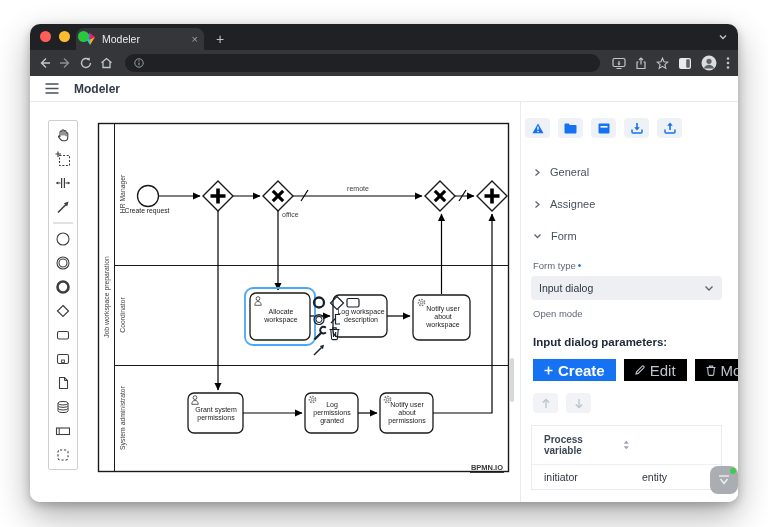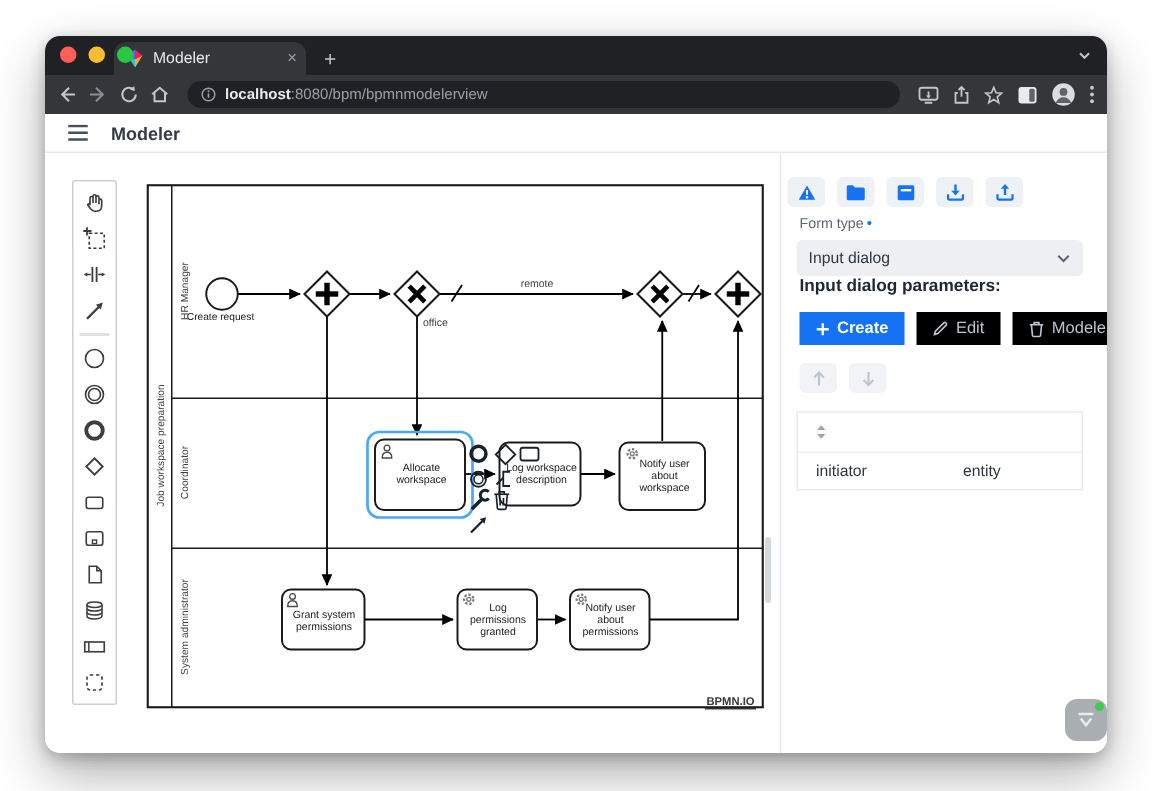--- a/index.html
+++ b/index.html
@@ -47,23 +47,23 @@
   .ptoolbar { display:flex; gap:8px; margin-left:4px; }
   .ptool-btn { width:25px; height:20px; border-radius:4px; background:#eef1f5; display:flex; align-items:center; justify-content:center; border:none; cursor:pointer; }
   .sections { margin:26px 0 0 12px; }
   .section { display:flex; align-items:center; gap:9px; height:16px; margin-bottom:16px; cursor:pointer; }
   .section-label { font-size:11px; color:#45505f; }
   .field-label { margin:8px 0 0 12px; font-size:9.5px; color:#5d6775; }
   .req-dot { color:#1573f3; font-size:10px; margin-left:2px; }
   .select { margin:5px 16px 0 10px; height:21px; background:#edeff2; border-radius:4px; display:flex; align-items:center;
             justify-content:space-between; padding:12px 8px; cursor:pointer; }
   .select-value { font-size:10.5px; color:#2f3744; }
-  .params-title { margin:1px 0 0 12px; font-size:11.5px; font-weight:bold; color:#1e2735; }
+  .params-title { margin:17px 0 0 12px; font-size:11.5px; font-weight:bold; color:#1e2735; }
   .btnrow { display:flex; gap:8px; margin:11px 0 0 12px; }
-  .btn { height:22px; border:none; border-radius:0; font-size:11px; display:flex; align-items:center; gap:5px; padding:0 11px; cursor:pointer; font-family:inherit; }
+  .btn { height:22px; border:none; border-radius:0; font-size:15px; display:flex; align-items:center; gap:5px; padding:0 11px; cursor:pointer; font-family:inherit; }
   .btn-primary { background:#1573f3; color:#fff; font-weight:bold; }
   .btn-disabled { background:#000000; color:#bcc4cd; }
   .updown { display:flex; gap:8px; margin:12px 0 0 12px; }
   .ud-btn { width:25px; height:20px; background:#f1f3f6; border:none; border-radius:4px; display:flex; align-items:center; justify-content:center; }
   .ptable { margin:12px 16px 0 10px; border:1px solid #e8ebef; font-size:10.5px; background:#fff; }
   .trow { display:grid; grid-template-columns:98px 1fr; }
   .th { padding:8px 0 8px 12px; font-size:10px; font-weight:bold; color:#3d4754; display:flex; align-items:center; gap:5px; cursor:pointer; }
   .td { padding:6px 0 6px 12px; color:#2e3642; border-top:1px solid #eef1f4; }
 
   .vaadin-btn { position:absolute; left:680px; top:364px; width:28px; height:28px; border-radius:8px; background:rgba(158,162,166,.88);
@@ -118,21 +118,20 @@
       <svg width="13" height="12" viewBox="0 0 13 12">
           <path d="M1.5,5.8 L6.5,1.5 L11.5,5.8 M3,5 V10.5 H10 V5" stroke="#c3c6c9" stroke-width="1.3" fill="none"></path>
         </svg>
     </span>
     <div class="urlbar">
       <svg width="10" height="10" viewBox="0 0 10 10">
         <circle cx="5" cy="5" r="4.2" stroke="#9aa0a6" stroke-width="1" fill="none"></circle>
         <line x1="5" y1="4.4" x2="5" y2="7.2" stroke="#9aa0a6" stroke-width="1.1"></line>
         <circle cx="5" cy="2.9" r="0.7" fill="#9aa0a6"></circle>
       </svg>
-      <span><span class="url-host">localhost</span><span class="url-path">:8080/bpm/bpmnmodelerview</span></span>
     </div>
     <div class="chrome-right">
       <svg width="14" height="13" viewBox="0 0 14 13">
         <rect x="1" y="1.5" width="12" height="8" rx="1.5" stroke="#c3c6c9" stroke-width="1.2" fill="none"></rect>
         <line x1="7" y1="4" x2="7" y2="7.6" stroke="#c3c6c9" stroke-width="1.2"></line>
         <polygon points="5.4,6.6 8.6,6.6 7,8.6" fill="#c3c6c9"></polygon>
         <line x1="4.5" y1="11.5" x2="9.5" y2="11.5" stroke="#c3c6c9" stroke-width="1.2"></line>
       </svg>
       <svg width="12" height="13" viewBox="0 0 12 13">
         <path d="M3.5,5 H2 V11.5 H10 V5 H8.5" stroke="#c3c6c9" stroke-width="1.2" fill="none"></path>
@@ -433,31 +432,52 @@
         </button>
         <button class="ptool-btn">
           <svg width="12" height="12" viewBox="0 0 12 12">
             <line x1="6" y1="8" x2="6" y2="2.8" stroke="#1573f3" stroke-width="1.6"></line>
             <polygon points="3.2,3.8 8.8,3.8 6,0.6" fill="#1573f3"></polygon>
             <path d="M1,7.5 v2.5 a1,1 0 0 0 1,1 h8 a1,1 0 0 0 1,-1 V7.5" fill="none" stroke="#1573f3" stroke-width="1.5"></path>
           </svg>
         </button>
       </div>
 
+      <div class="sections">
+        <div class="section">
+          <svg width="8" height="9" viewBox="0 0 8 9">
+              <path d="M2.5,1.5 L6,4.5 L2.5,7.5" stroke="#5b6472" stroke-width="1.3" fill="none"></path>
+            </svg>
+          <span class="section-label">General</span>
+        </div>
+        <div class="section">
+          <svg width="8" height="9" viewBox="0 0 8 9">
+              <path d="M2.5,1.5 L6,4.5 L2.5,7.5" stroke="#5b6472" stroke-width="1.3" fill="none"></path>
+            </svg>
+          <span class="section-label">Assignee</span>
+        </div>
+        <div class="section">
+          <svg width="9" height="8" viewBox="0 0 9 8">
+              <path d="M1.5,2.5 L4.5,5.5 L7.5,2.5" stroke="#5b6472" stroke-width="1.3" fill="none"></path>
+            </svg>
+          <span class="section-label">Form</span>
+        </div>
+      </div>
 
       <div class="field-label" style="margin-top:6px">
         <span>Form type</span><span class="req-dot">•</span>
       </div>
       <div class="select">
         <span class="select-value">Input dialog</span>
         <svg width="10" height="7" viewBox="0 0 10 7">
             <path d="M1.5,1.5 L5,5 L8.5,1.5" stroke="#5b6472" stroke-width="1.3" fill="none"></path>
           </svg>
       </div>
 
+      <div class="field-label"><span>Open mode</span></div>
 
       <div class="params-title">Input dialog parameters:</div>
 
       <div class="btnrow">
         <button class="btn btn-primary">
           <svg width="9" height="9" viewBox="0 0 9 9">
               <line x1="4.5" y1="0.5" x2="4.5" y2="8.5" stroke="#fff" stroke-width="1.6"></line>
               <line x1="0.5" y1="4.5" x2="8.5" y2="4.5" stroke="#fff" stroke-width="1.6"></line>
             </svg>
           <span>Create</span>
@@ -489,20 +509,21 @@
           <svg width="10" height="11" viewBox="0 0 10 11">
               <line x1="5" y1="1" x2="5" y2="9" stroke="#bcc4cd" stroke-width="1.4"></line>
               <polyline points="1.8,6.4 5,9.6 8.2,6.4" stroke="#bcc4cd" stroke-width="1.4" fill="none"></polyline>
             </svg>
         </button>
       </div>
 
       <div class="ptable">
         <div class="trow">
           <div class="th">
+            <span>Process variable</span>
             <svg width="7" height="10" viewBox="0 0 7 10">
                 <polygon points="3.5,0.5 6.3,3.6 0.7,3.6" fill="#9aa3ae"></polygon>
                 <polygon points="3.5,9.5 6.3,6.4 0.7,6.4" fill="#9aa3ae"></polygon>
               </svg>
           </div>
         </div>
         <div class="trow">
           <div class="td">initiator</div>
           <div class="td">entity</div>
         </div>

